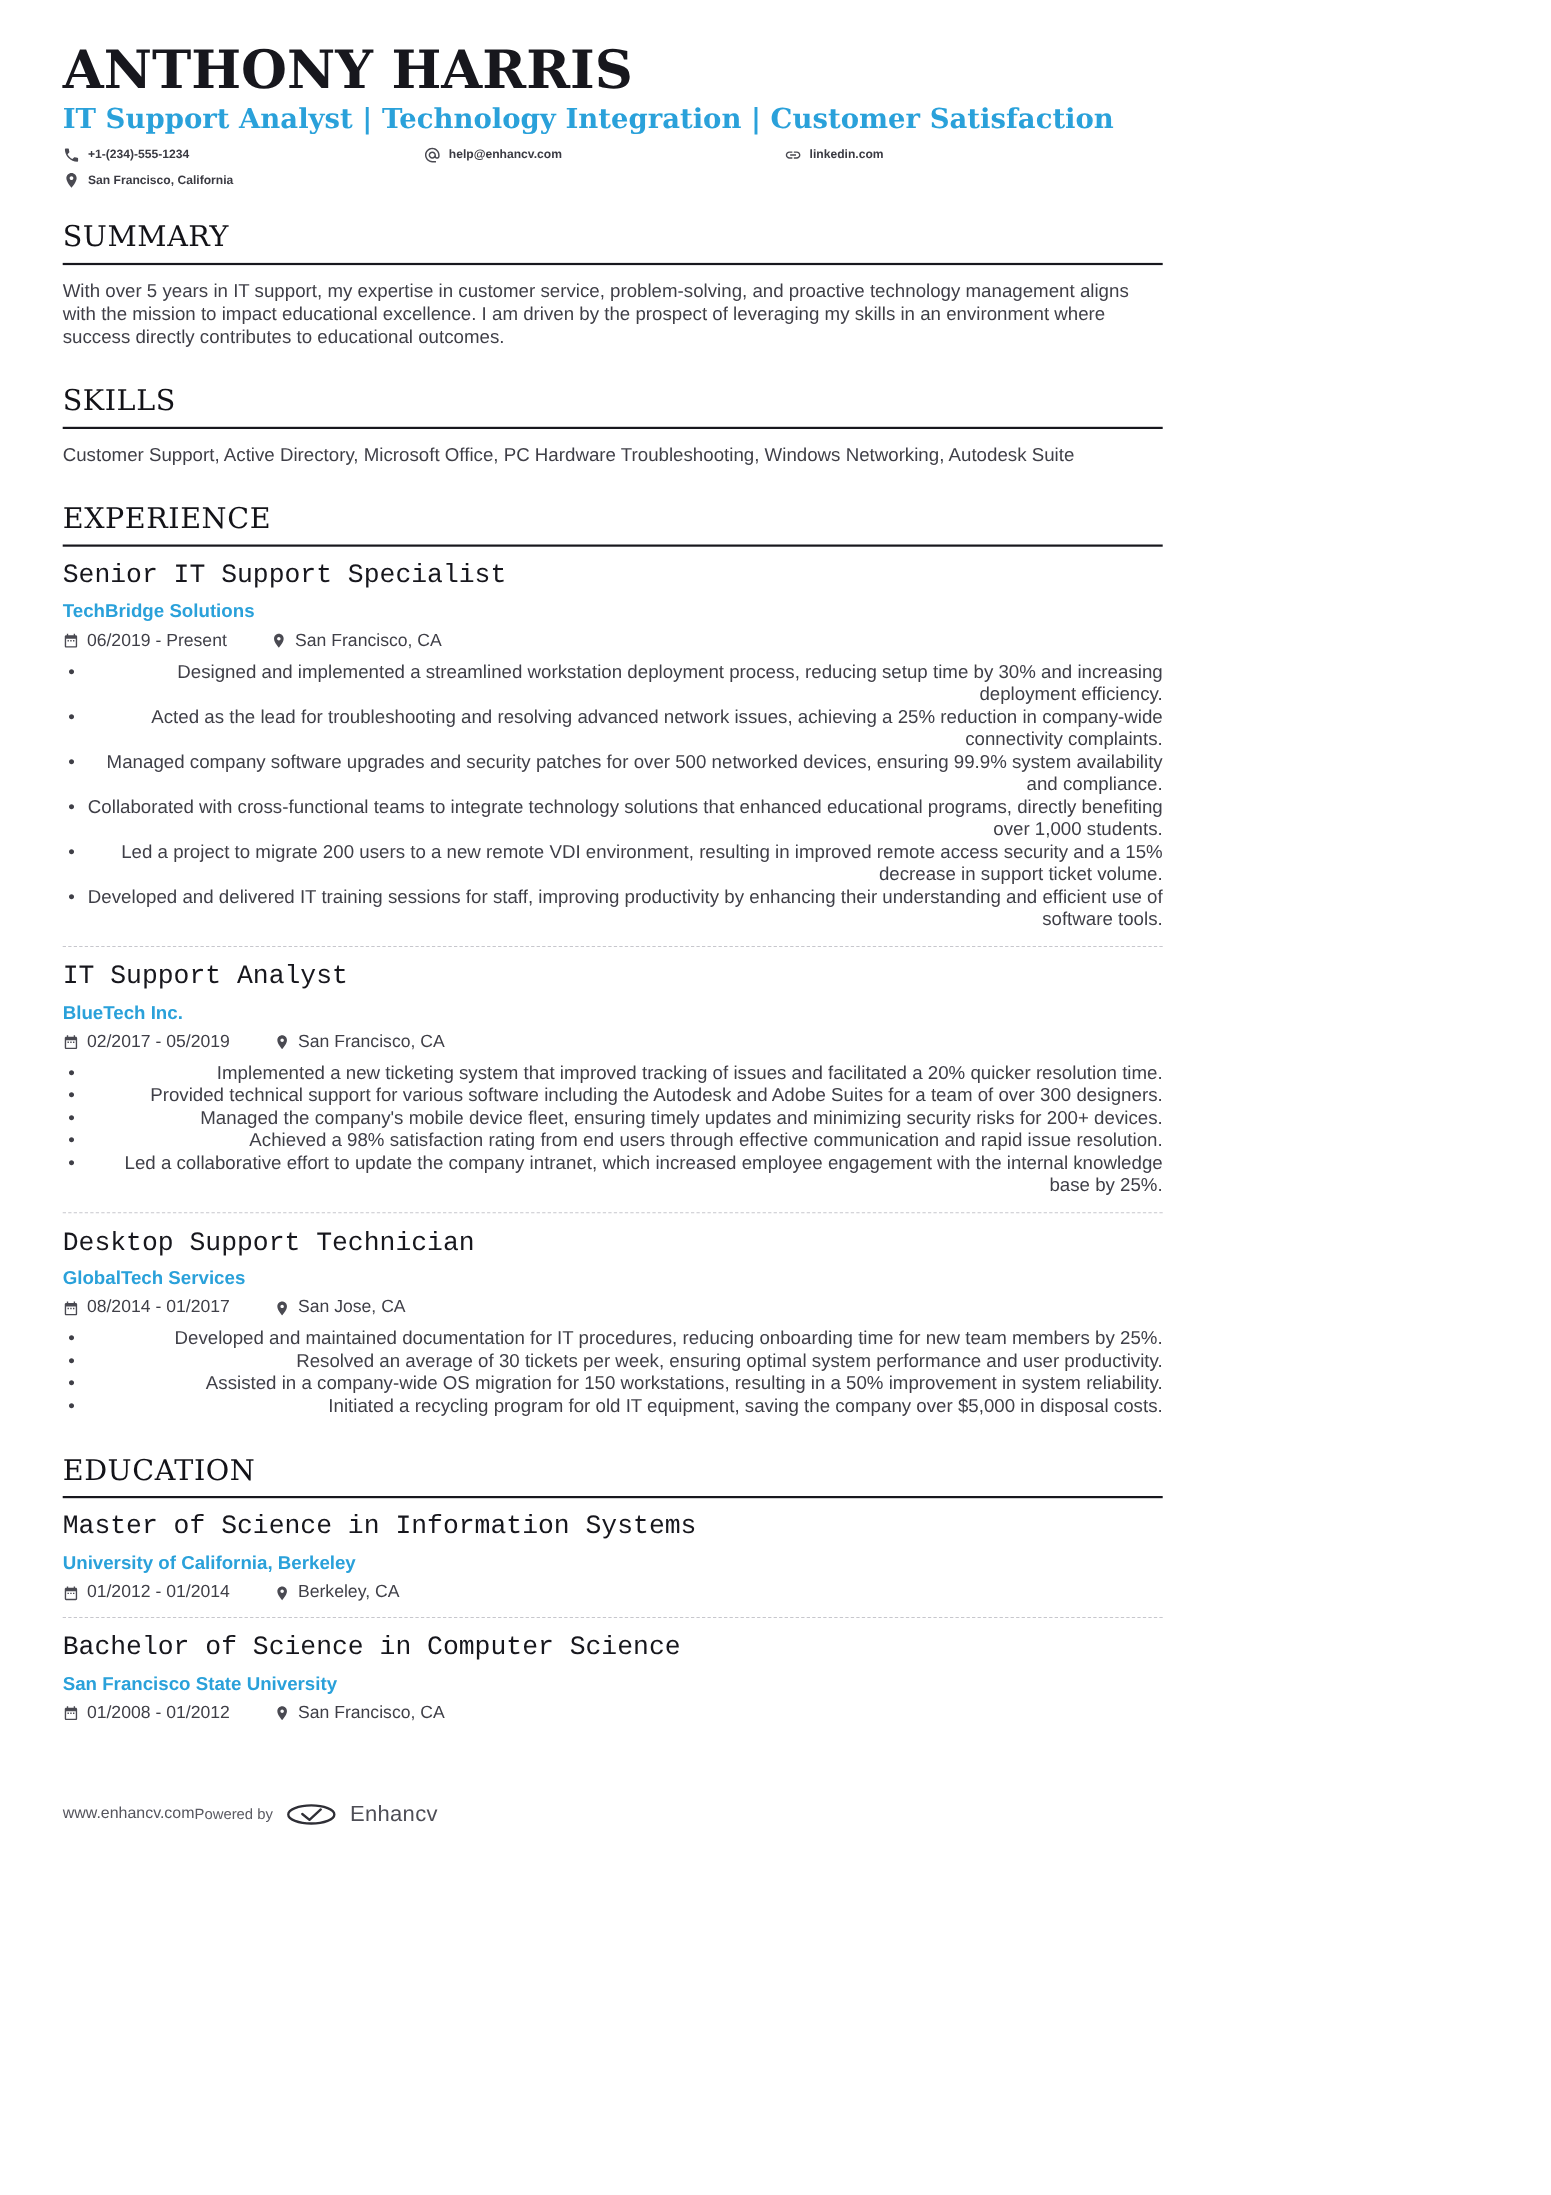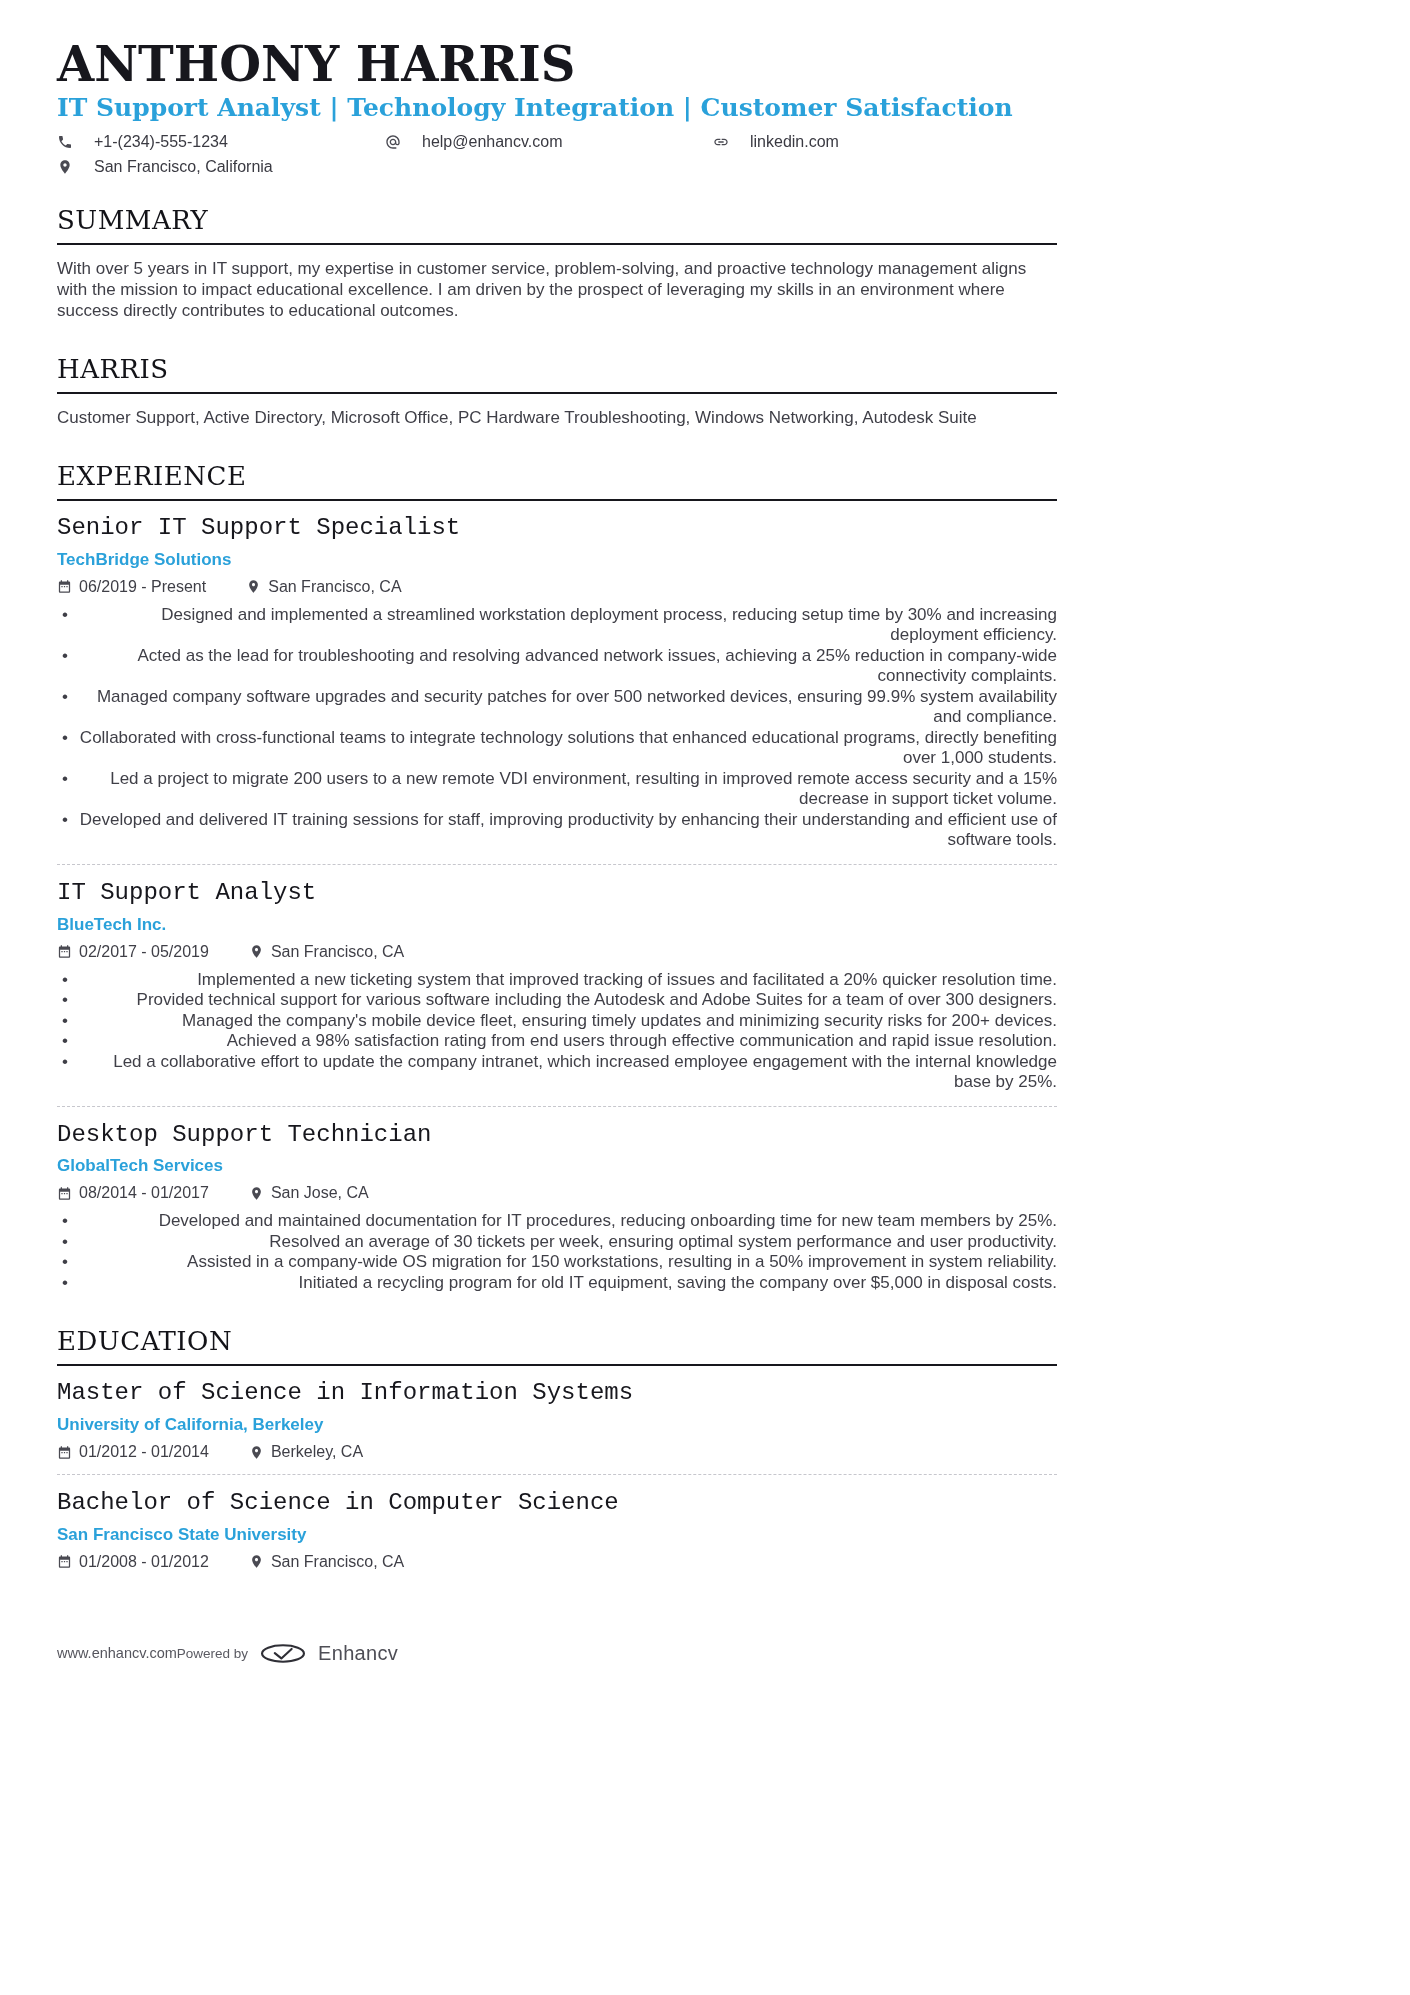--- a/index.html
+++ b/index.html
@@ -18,22 +18,22 @@
     font-family:"DejaVu Serif","Liberation Serif",serif;
     font-weight:700; font-size:48px; line-height:1.02; color:#17171d;
   }
   .headline {
     font-family:"DejaVu Serif","Liberation Serif",serif;
     font-weight:700; font-size:25px; line-height:1.2;
     color:var(--accent); margin-top:4px; margin-bottom:10px;
   }
   .contact { display:flex; flex-wrap:wrap; }
   .contact-item {
-    flex:0 0 328px; display:flex; align-items:center; gap:21px;
-    font-weight:400; font-size:16px; color:#3a3a42; margin-bottom:7px;
+    flex:0 0 328px; display:flex; align-items:center; gap:7px;
+    font-weight:700; font-size:11px; color:#3a3a42; margin-bottom:7px;
   }
   .icon { flex:none; fill:#4a4a52; }
   .icon-16 { width:16px; height:16px; }
   .icon-15 { width:15px; height:15px; }
 
   
   .section { margin-top:33px; }
   .section--first { margin-top:22px; }
   .section-heading {
     font-family:"DejaVu Serif","Liberation Serif",serif;
@@ -107,21 +107,21 @@
       </div>
     </div>
   </header>
 
   <section class="section section--first">
     <h2 class="section-heading">SUMMARY</h2>
     <p class="body-text">With over 5 years in IT support, my expertise in customer service, problem-solving, and proactive technology management aligns with the mission to impact educational excellence. I am driven by the prospect of leveraging my skills in an environment where success directly contributes to educational outcomes.</p>
   </section>
 
   <section class="section">
-    <h2 class="section-heading">HARRIS</h2>
+    <h2 class="section-heading">SKILLS</h2>
     <p class="body-text">Customer Support, Active Directory, Microsoft Office, PC Hardware Troubleshooting, Windows Networking, Autodesk Suite</p>
   </section>
 
   <section class="section">
     <h2 class="section-heading">EXPERIENCE</h2>
 
     <article class="entry">
       <h3 class="entry-title">Senior IT Support Specialist</h3>
       <div class="entry-company">TechBridge Solutions</div>
       <div class="entry-meta">

